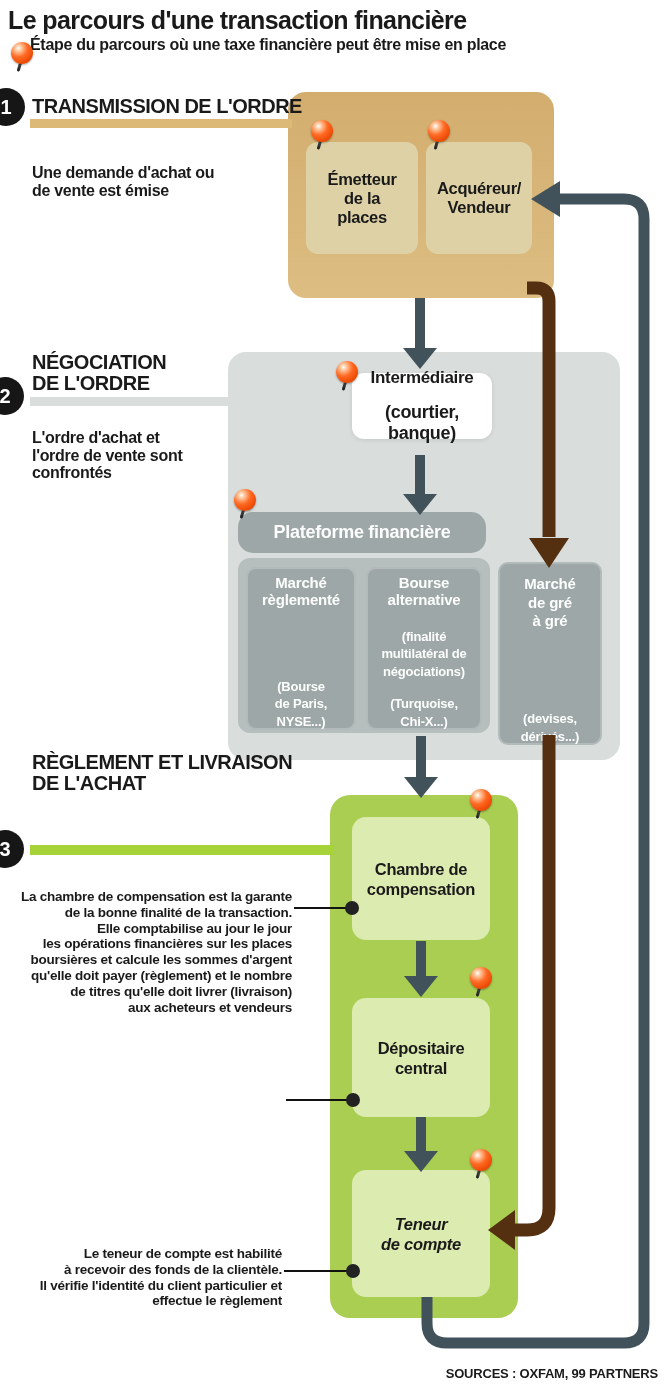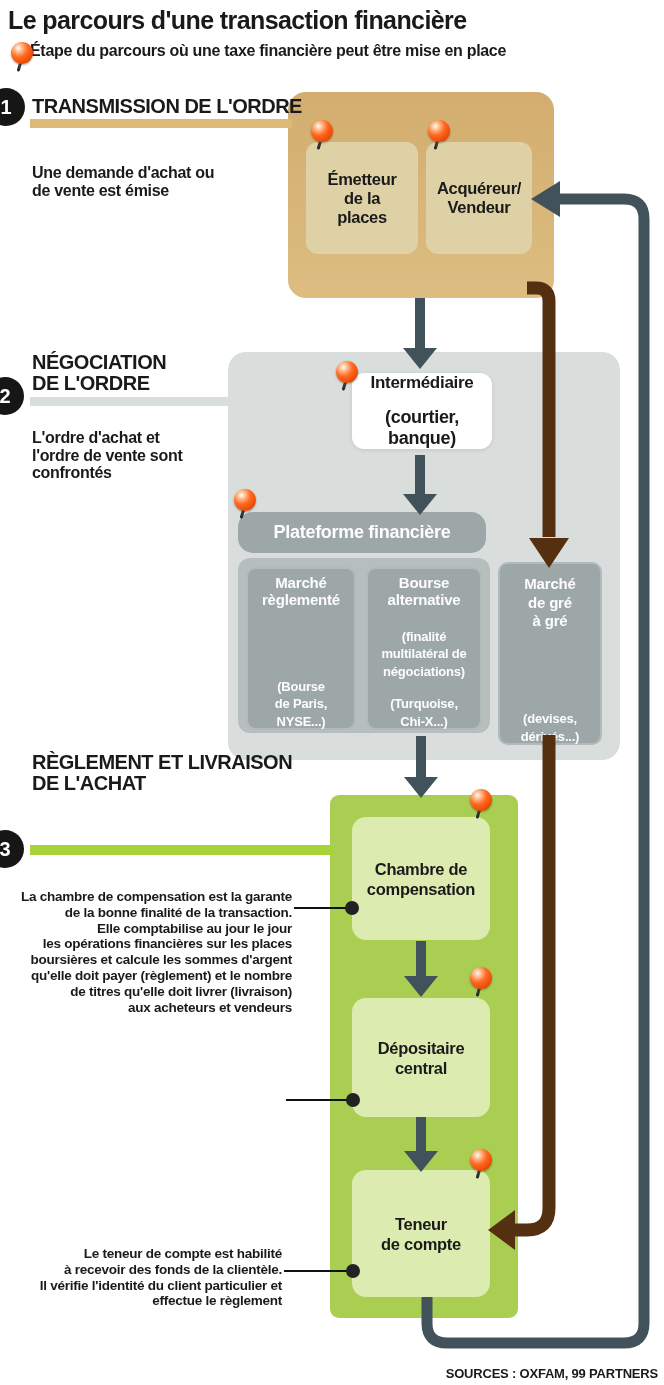--- a/index.html
+++ b/index.html
@@ -3,21 +3,21 @@
 <meta charset="utf-8">
 <style>
   html,body{margin:0;padding:0;background:#fff;}
   #canvas{
     position:relative;width:664px;height:1385px;background:#fff;overflow:hidden;
     font-family:"Liberation Sans","DejaVu Sans",sans-serif;color:#1a1a1a;
   }
   .abs{position:absolute;}
   .pre{white-space:pre-line;}
   .title{left:8px;top:6px;font-size:25px;font-weight:bold;letter-spacing:-0.6px;}
-  .legend-text{left:30px;top:42px;font-size:16px;font-weight:bold;letter-spacing:-0.3px;}
+  .legend-text{left:30px;top:36px;font-size:16px;font-weight:bold;letter-spacing:-0.3px;}
   .badge{width:38px;height:38px;border-radius:50%;background:var(--c-badge-black);color:#fff;
     font-size:20px;font-weight:bold;display:flex;align-items:center;justify-content:center;z-index:3;}
   .sec-head{font-size:20px;font-weight:bold;letter-spacing:-0.5px;line-height:21px;z-index:2;}
   .sec-bar{height:9px;z-index:1;}
   .sec-desc{font-size:16px;font-weight:bold;letter-spacing:-0.3px;line-height:17.5px;}
   .container{border-radius:18px;}
   .tan-container{background:linear-gradient(180deg,var(--c-tan-container),var(--c-tan-container-lt));}
   .tan-box{background:var(--c-tan-light);border-radius:12px;display:flex;align-items:center;justify-content:center;
     text-align:center;font-size:16.5px;font-weight:bold;line-height:19px;letter-spacing:-0.3px;}
   .gray-container{background:var(--c-gray-container);}
@@ -25,21 +25,21 @@
     text-align:center;box-shadow:0 1px 4px rgba(0,0,0,0.10);}
   .inter-title{font-size:17px;font-weight:bold;letter-spacing:-0.3px;}
   .inter-sub{font-size:18px;font-weight:bold;letter-spacing:-0.3px;}
   .plateforme-bar{background:var(--c-gray-dark);border-radius:15px;display:flex;align-items:center;justify-content:center;
     color:#fdfdfd;font-size:18px;font-weight:bold;letter-spacing:-0.3px;}
   .market-group{background:var(--c-gray-mid);border-radius:12px;}
   .market-box{background:var(--c-gray-dark);border-radius:10px;box-shadow:inset 0 0 0 2px rgba(255,255,255,0.22);
     color:#fdfdfd;text-align:center;font-weight:bold;letter-spacing:-0.2px;display:flex;flex-direction:column;align-items:center;justify-content:space-between;}
   .market-title{font-size:15px;line-height:17px;}
   .market-small{font-size:13px;line-height:17.5px;}
-  .green-container{background:var(--c-green-container);border-radius:9px;}
+  .green-container{background:var(--c-green-container);border-radius:20px;}
   .green-box{background:var(--c-green-light);border-radius:14px;display:flex;align-items:center;justify-content:center;
     text-align:center;font-size:16.5px;font-weight:bold;line-height:20px;letter-spacing:-0.3px;}
   .note{font-size:13.5px;font-weight:bold;letter-spacing:-0.25px;line-height:15.8px;text-align:right;}
   .sources{font-size:13px;font-weight:bold;letter-spacing:-0.2px;text-align:right;}
   .pin{width:22px;height:22px;z-index:9;}
   .pin::before{content:"";position:absolute;left:10px;top:14px;width:3px;height:16px;border-radius:1.5px;
     background:linear-gradient(180deg,#777,#1c1c1c);transform:rotate(16deg);transform-origin:top center;}
   .pin::after{content:"";position:absolute;inset:0;border-radius:50%;
     background:radial-gradient(circle at 34% 28%,#ffffff 0%,#ffc9a0 14%,var(--c-pin-orange) 42%,#ef4e08 68%,#c43c00 100%);
     box-shadow:0 1px 2px rgba(0,0,0,0.35);}
@@ -76,21 +76,21 @@
       <span>2</span>
     </div>
   <div class="abs sec-head pre" style="left:32px;top:352px;">NÉGOCIATION
 DE L'ORDRE</div>
   <div class="abs sec-bar" style="left:30px;top:397px;width:210px;background:var(--c-gray-container);"></div>
   <div class="abs sec-desc pre" style="left:32px;top:429px;">L'ordre d'achat et
 l'ordre de vente sont
 confrontés</div>
 
   <div class="abs container gray-container" style="left:228px;top:352px;width:392px;height:408px;">
-    <div class="abs white-box" style="left:124px;top:21px;width:140px;height:76px;gap:14px;">
+    <div class="abs white-box" style="left:124px;top:21px;width:140px;height:66px;gap:14px;">
       <div class="inter-title">Intermédiaire</div>
       <div class="inter-sub">(courtier, banque)</div>
     </div>
     <div class="abs plateforme-bar" style="left:10px;top:160px;width:248px;height:41px;">Plateforme financière</div>
     <div class="abs market-group" style="left:10px;top:206px;width:252px;height:175px;">
       <div class="abs market-box" style="left:8px;top:9px;width:110px;height:156px;padding-top:7px;">
         <div class="market-title pre">Marché
 règlementé</div>
         <div class="market-small pre" style="margin-top:23px;">(Bourse
 de Paris,
@@ -122,21 +122,21 @@
     </div>
   <div class="abs sec-head pre" style="left:32px;top:752px;">RÈGLEMENT ET LIVRAISON
 DE L'ACHAT</div>
   <div class="abs sec-bar" style="left:30px;top:845px;width:304px;height:10px;background:var(--c-green-bar);"></div>
 
   <div class="abs green-container" style="left:330px;top:795px;width:188px;height:523px;">
     <div class="abs green-box pre" style="left:22px;top:22px;width:138px;height:123px;">Chambre de
 compensation</div>
     <div class="abs green-box pre" style="left:22px;top:203px;width:138px;height:119px;">Dépositaire
 central</div>
-    <div class="abs green-box pre" style="left:22px;top:375px;width:138px;height:127px;">Teneur
+    <div class="abs green-box pre" style="left:22px;top:375px;width:138px;height:127px;font-style:italic;">Teneur
 de compte</div>
   </div>
   <div class="abs pin" style="left:470px;top:789px;"></div>
   <div class="abs pin" style="left:470px;top:967px;"></div>
   <div class="abs pin" style="left:470px;top:1149px;"></div>
 
   <div class="abs note pre" style="left:0px;top:889px;width:292px;">La chambre de compensation est la garante
 de la bonne finalité de la transaction.
 Elle comptabilise au jour le jour
 les opérations financières sur les places

